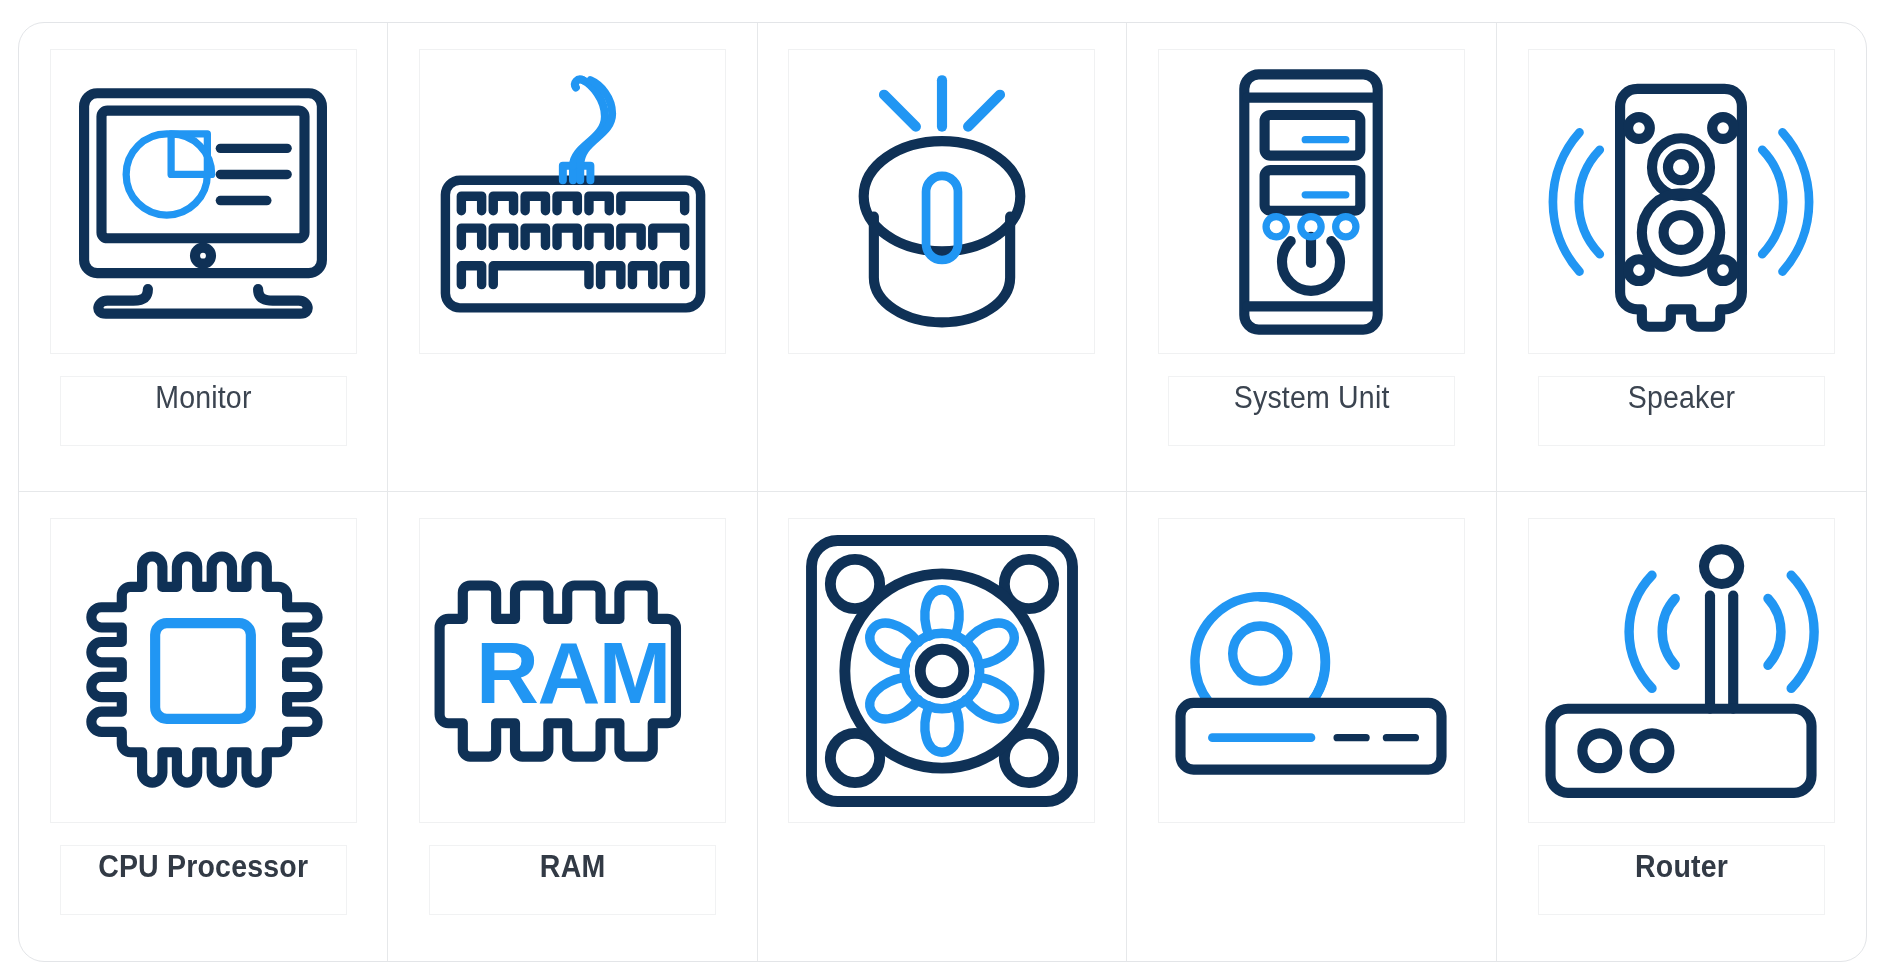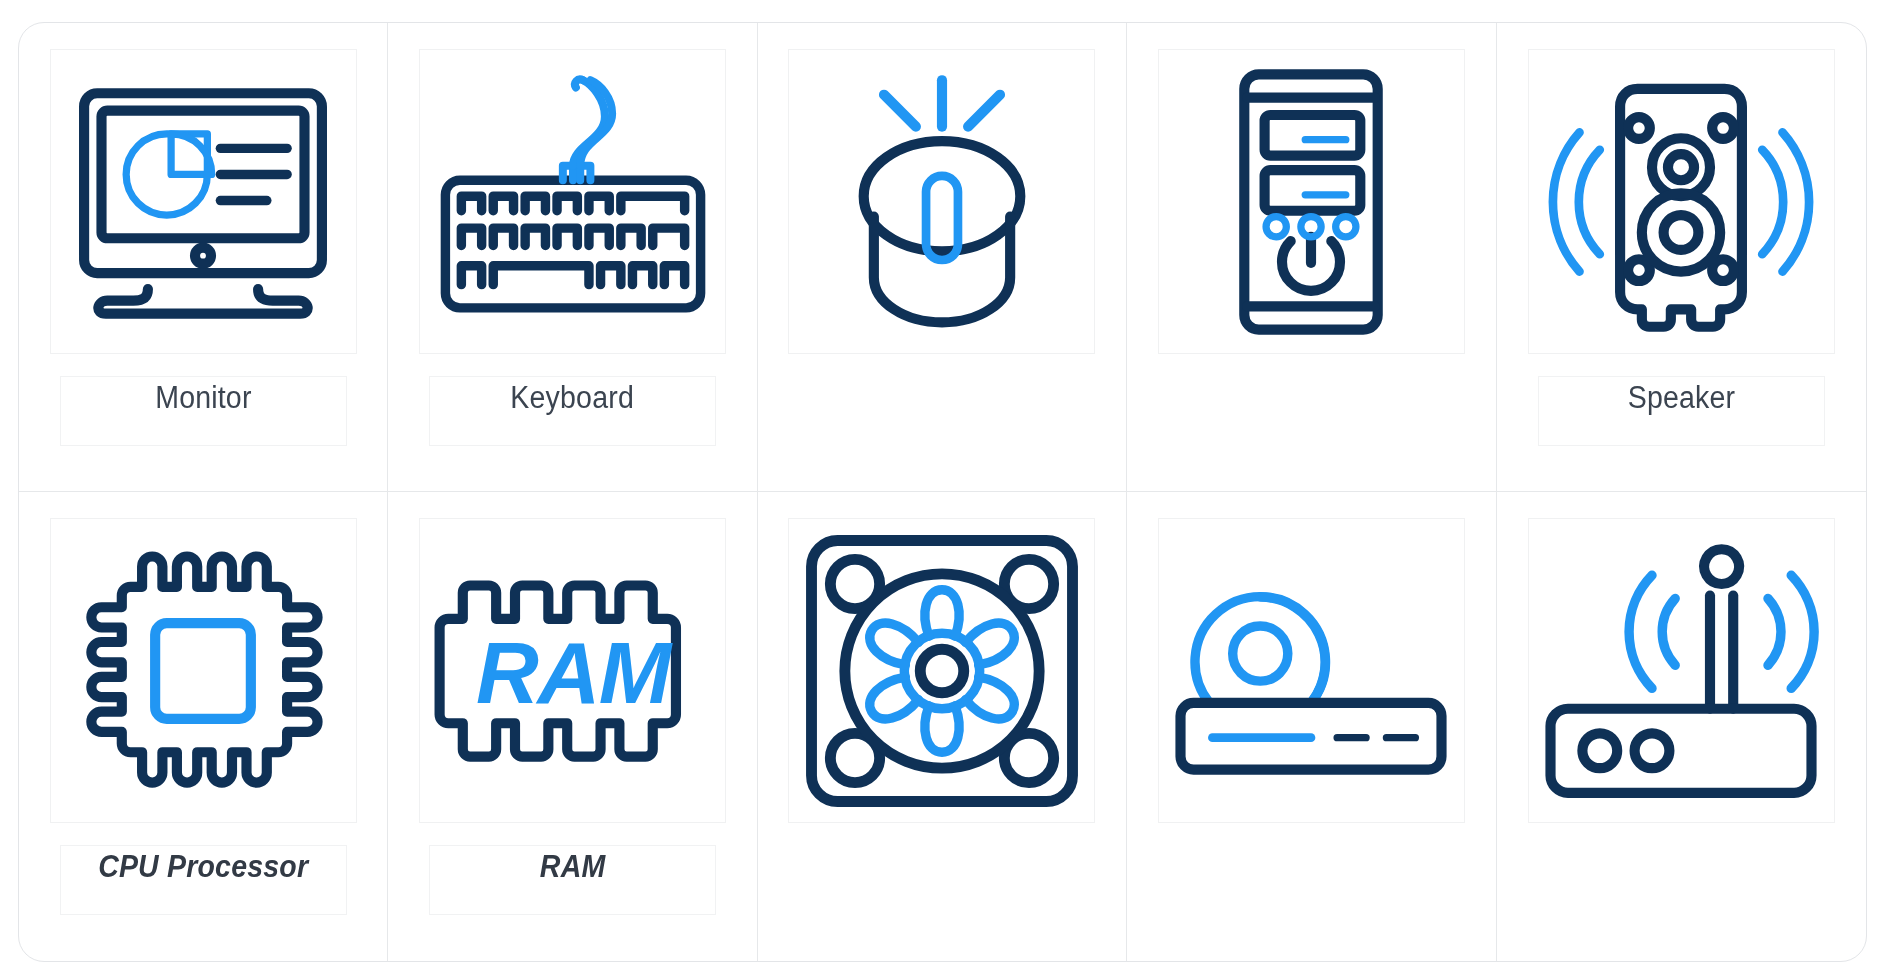--- a/index.html
+++ b/index.html
@@ -47,21 +47,21 @@
     box-sizing: border-box;
     display: flex;
     flex-direction: column;
     align-items: center;
     justify-content: flex-start;
     border-right: 1px solid #e6e8ea;
     border-bottom: 1px solid #e6e8ea;
     padding-top: 26px;
   }
   .cell.no-r { border-right: none; align-items: center; }
-  .cell.no-b { border-bottom: none; font-style: italic; }
+  .cell.no-b { border-bottom: none; }
 
   .icon-box {
     box-sizing: border-box;
     width: 307px;
     height: 305px;
     border: 1px solid #f0f1f2;
     display: flex;
     align-items: center;
     justify-content: center;
   }
@@ -163,23 +163,20 @@
             </g>
             <g fill="none" stroke="#2196f3" stroke-width="5.5" stroke-linecap="round" stroke-linejoin="round">
               <path d="M93 85 l0 -10 l7 0 l0 10"></path>
               <path d="M112 85 l0 -10 l-7 0 l0 10"></path>
               <path d="M100 75 c0 -14 22 -18 22 -34 c0 -12 -9 -22 -15 -25"></path>
               <path d="M105 75 c0 -18 22 -20 22 -36 c0 -11 -8 -20 -15 -23"></path>
               <path d="M107 16 c-4 -2 -7 2 -5 5"></path>
             </g>
           </svg>
         </div>
-        <div class="label-box">
-          <span class="label">Keyboard</span>
-        </div>
       </div>
 
       <div class="cell">
         <div class="icon-box">
           <svg viewBox="0 0 200 200">
             <g fill="none" stroke="#2196f3" stroke-width="7" stroke-linecap="round">
               <line x1="100" y1="16" x2="100" y2="48"></line>
               <line x1="60" y1="26" x2="82" y2="48"></line>
               <line x1="140" y1="26" x2="118" y2="48"></line>
             </g>
@@ -207,20 +204,23 @@
             <g fill="none" stroke="#2196f3" stroke-width="5" stroke-linecap="round">
               <line x1="96" y1="57" x2="124" y2="57"></line>
               <line x1="96" y1="95" x2="124" y2="95"></line>
             </g>
             <g fill="none" stroke="#2196f3" stroke-width="5">
               <circle cx="76" cy="117" r="7"></circle>
               <circle cx="100" cy="117" r="7"></circle>
               <circle cx="124" cy="117" r="7"></circle>
             </g>
           </svg>
+        </div>
+        <div class="label-box">
+          <span class="label">System Unit</span>
         </div>
       </div>
 
       <div class="cell no-r">
         <div class="icon-box">
           <svg viewBox="0 0 200 200">
             <g fill="none" stroke="#0f3156" stroke-width="7" stroke-linecap="round" stroke-linejoin="round">
               <path d="M58 34 c0 -7 5 -12 12 -12 l60 0 c7 0 12 5 12 12 l0 128 c0 7 -5 12 -12 12 l-3 0 l0 7 c0 3 -2 5 -5 5 l-10 0 c-3 0 -5 -2 -5 -5 l0 -7 l-14 0 l0 7 c0 3 -2 5 -5 5 l-10 0 c-3 0 -5 -2 -5 -5 l0 -7 l-3 0 c-7 0 -12 -5 -12 -12 z"></path>
               <circle cx="71" cy="49" r="7.5"></circle>
               <circle cx="129" cy="49" r="7.5"></circle>
@@ -346,17 +346,20 @@
             <g fill="none" stroke="#0f3156" stroke-width="7" stroke-linecap="round" stroke-linejoin="round">
               <path d="M128 40 a12 12 0 1 1 0.01 0 z"></path>
               <path d="M120 48 l0 78"></path>
               <path d="M136 48 l0 78"></path>
               <path d="M10 138 a12 12 0 0 1 12 -12 l156 0 a12 12 0 0 1 12 12 l0 34 a12 12 0 0 1 -12 12 l-156 0 a12 12 0 0 1 -12 -12 z"></path>
               <circle cx="44" cy="155" r="12"></circle>
               <circle cx="80" cy="155" r="12"></circle>
             </g>
           </svg>
         </div>
+        <div class="label-box">
+          <span class="label bold">Router</span>
+        </div>
       </div>
 
     </div>
   </div>
 </div>
 
 </body></html>

